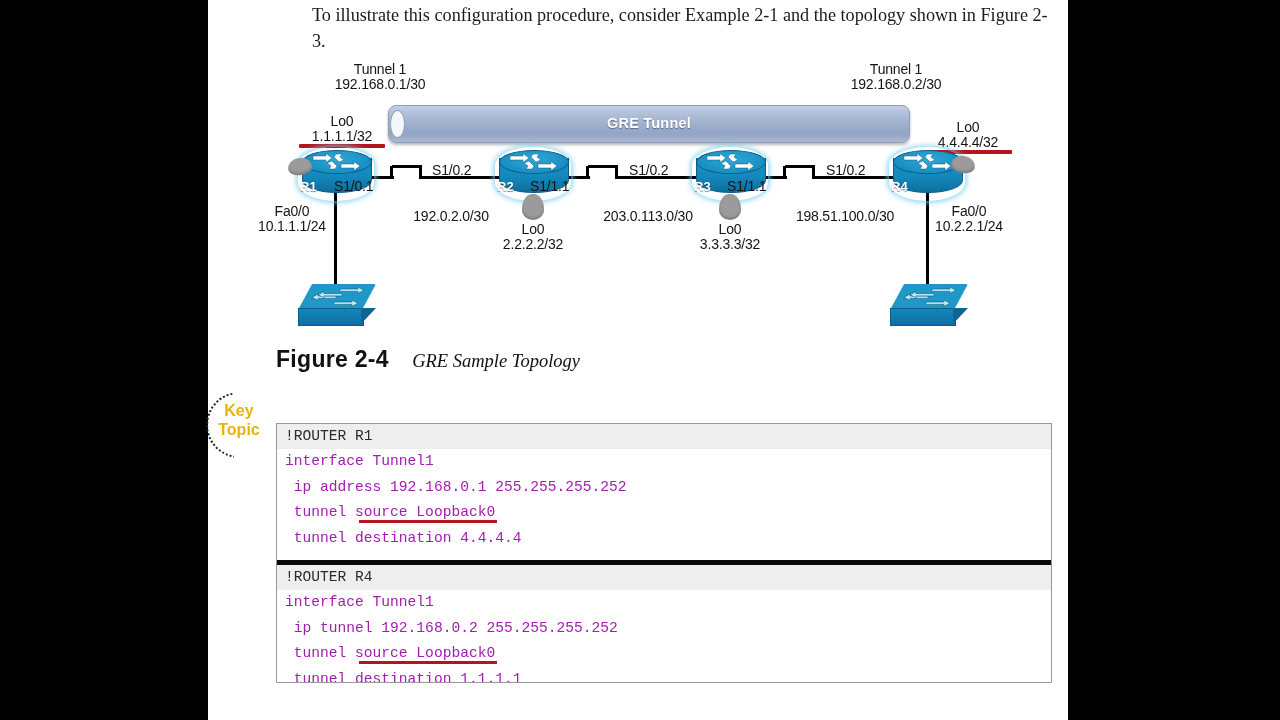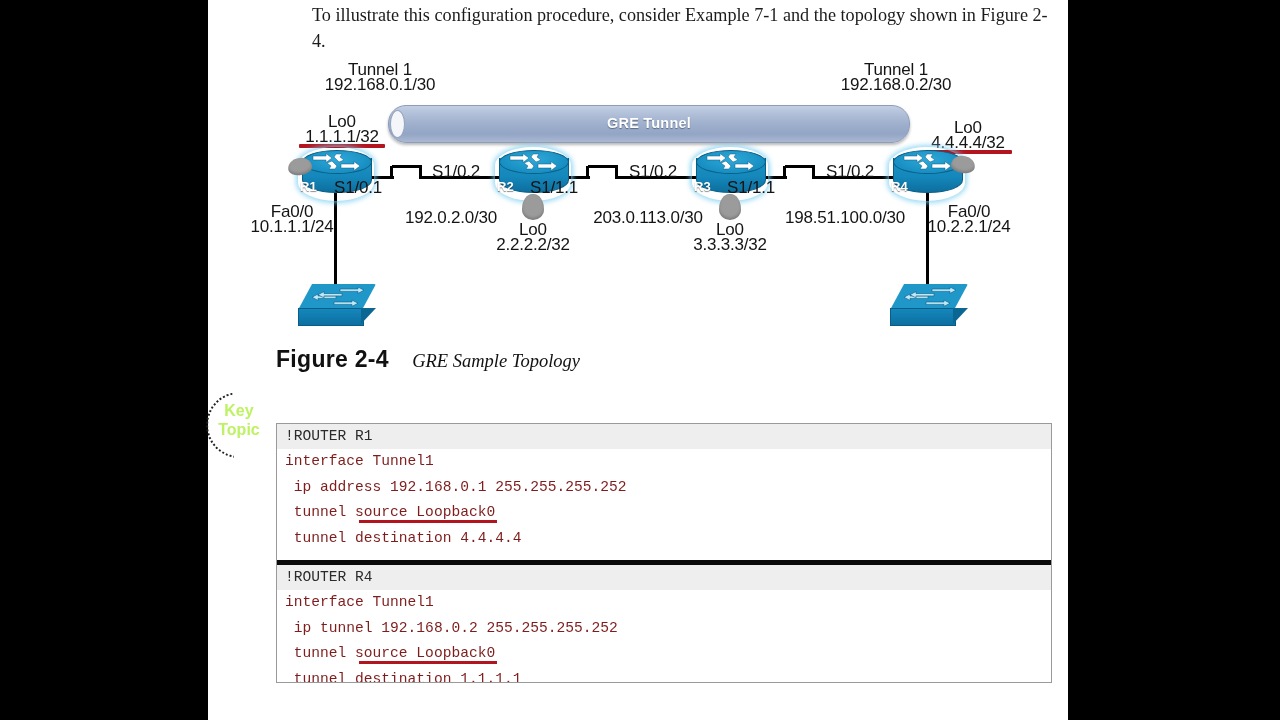--- a/index.html
+++ b/index.html
@@ -36,32 +36,32 @@
 
   
   #figure {
     position: absolute;
     left: 0px; top: 62px;
     width: 860px; height: 272px;
   }
   .lbl {
     position: absolute;
     font-family: "Liberation Sans", sans-serif;
-    font-size: 17px;
+    font-size: 14px;
     color: #141414;
     white-space: nowrap;
     text-align: center;
     letter-spacing: -0.2px;
   }
   .lbl.c { transform: translateX(-50%); }
 
   
   .pipe {
     position: absolute;
-    border-radius: 18px;
+    border-radius: 8px;
     background: linear-gradient(to bottom,
         #c3cfe4 0%, #b4c2da 18%, #9fb0cd 50%, #93a5c5 78%, #aab8d2 100%);
     border: 1px solid #8e9dba;
     box-shadow: 0 2px 3px rgba(0,0,0,0.28);
   }
   .pipe-cap {
     position: absolute;
     border-radius: 50%;
     background: #f4f6fa;
     border: 1px solid #94a3bd;
@@ -162,21 +162,21 @@
     width: 66px; height: 64px;
   }
   #keytopic .ring {
     position: absolute; left: 0; top: 0; width: 62px; height: 62px;
     border: 2px dotted #222; border-radius: 50%;
   }
   #keytopic .kt-text {
     position: absolute; left: 0; top: 9px; width: 66px;
     text-align: center;
     font-family: "Liberation Sans", sans-serif;
-    font-weight: bold; font-size: 16px; line-height: 19px; color: #bef264;
+    font-weight: bold; font-size: 16px; line-height: 19px; color: #eab308;
   }
   #keytopic .kt-mask {
     position: absolute; left: 28px; top: -2px; width: 44px; height: 68px;
     background: #ffffff;
   }
 
   
   #codebox {
     position: absolute;
     left: 276px; top: 423px;
@@ -184,39 +184,39 @@
     border: 1px solid #9a9a9a;
     background: #ffffff;
     box-sizing: border-box;
     overflow: hidden;
   }
   .code-block { position: relative; }
   .code-line {
     font-family: "Liberation Mono", monospace;
     font-size: 14.6px;
     line-height: 25.4px;
-    color: #7f1d1d;
+    color: #a21caf;
     white-space: pre;
     padding-left: 8px;
   }
   .code-line.head { background: #eeeeee; color: #2b2b2b; }
   .divider { height: 5px; background: #0a0a0a; margin: 9px 0 0 0; }
   .code-underline {
     position: absolute;
     height: 3px;
     background: #b3151f;
   }
 </style>
 </head>
 <body>
 
 <div id="page">
   <div id="sheet">
 
-    <div id="intro">To illustrate this configuration procedure, consider Example 7-1 and the topology shown in Figure 2-4.</div>
+    <div id="intro">To illustrate this configuration procedure, consider Example 2-1 and the topology shown in Figure 2-3.</div>
 
     <div id="figure">
 
       <div class="pipe" style="left:180px; top:43px; width:520px; height:36px;">
         <div class="pipe-text" style="top:9px;">GRE Tunnel</div>
       </div>
       <div class="pipe-cap" style="left:182px; top:48px; width:13px; height:26px;"></div>
 
       <div class="lbl c" style="left:172px; top:0px; line-height:15px;">
         <div>Tunnel 1</div>

